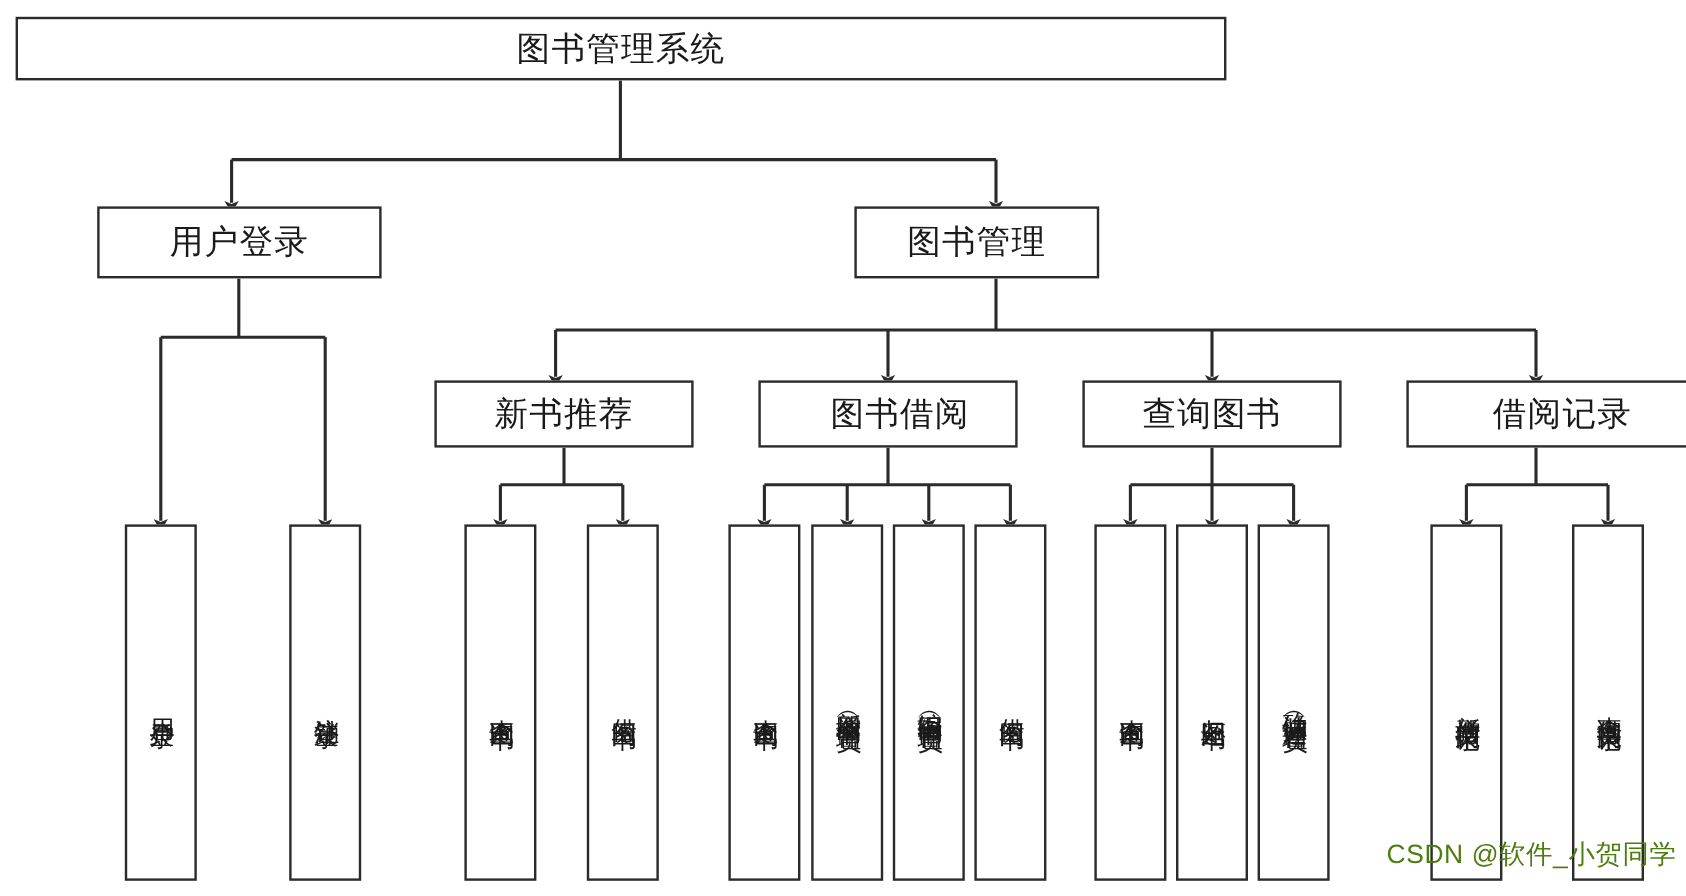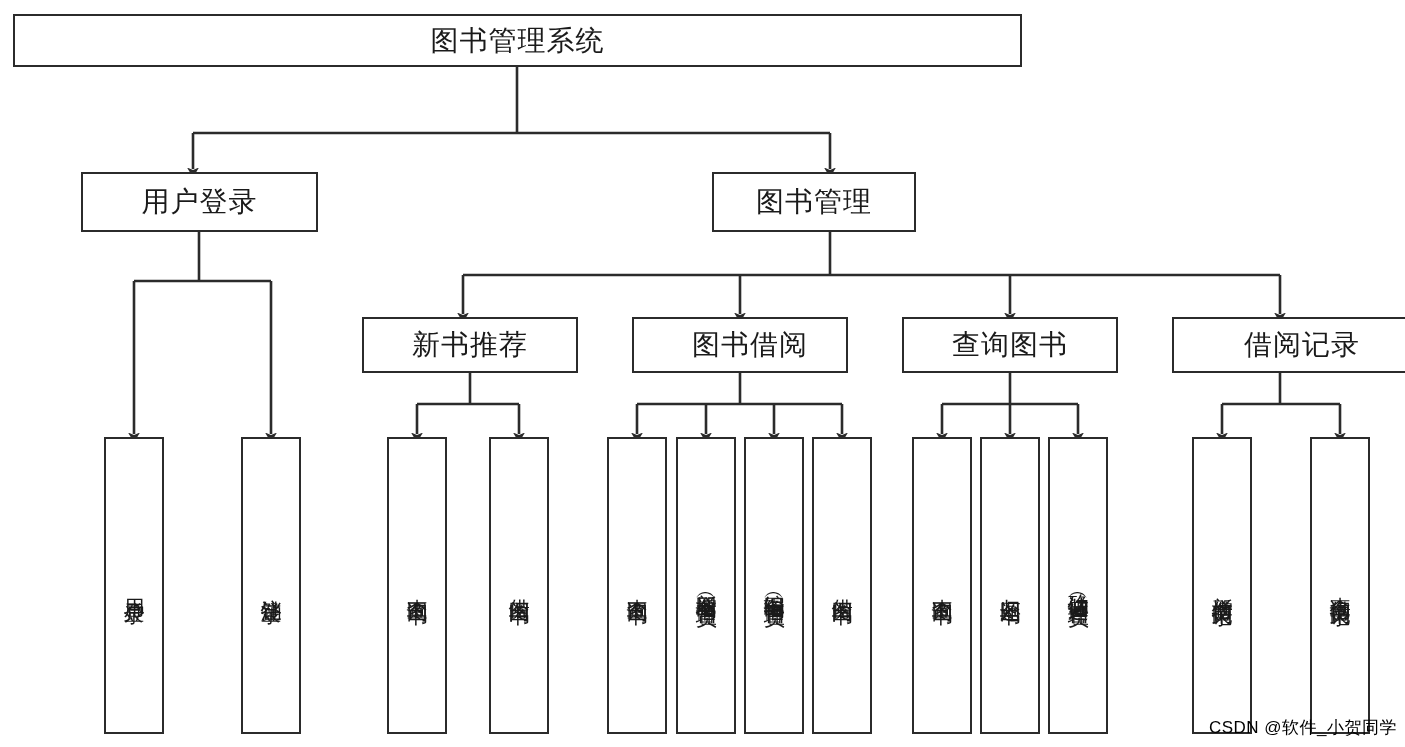--- a/index.html
+++ b/index.html
@@ -53,23 +53,23 @@
     writing-mode: vertical-rl;
     text-orientation: upright;
     white-space: nowrap;
   }
   .node.horiz .label {
     white-space: nowrap;
   }
   #watermark {
     position: absolute;
     right: 8px;
-    bottom: 8px;
-    font-size: 17px;
-    color: #000000;
+    bottom: 20px;
+    font-size: 22px;
+    color: #4d7c0f;
     letter-spacing: 0.5px;
     white-space: nowrap;
   }
 </style>
 </head>
 <body>
 
 <div id="diagram-root">
 
   <svg id="edge-layer" viewBox="0 0 1405 747" width="1405" height="747" xmlns="http://www.w3.org/2000/svg">

